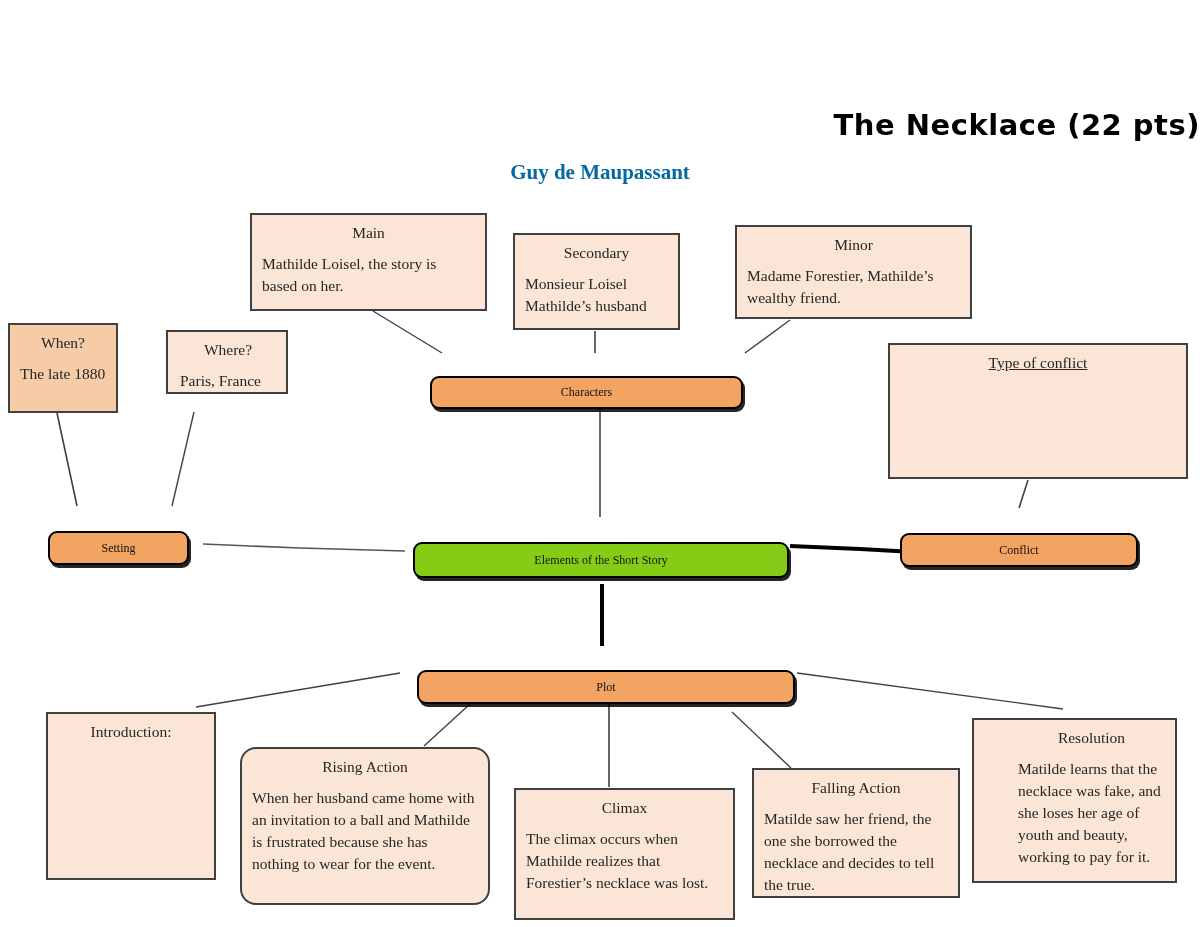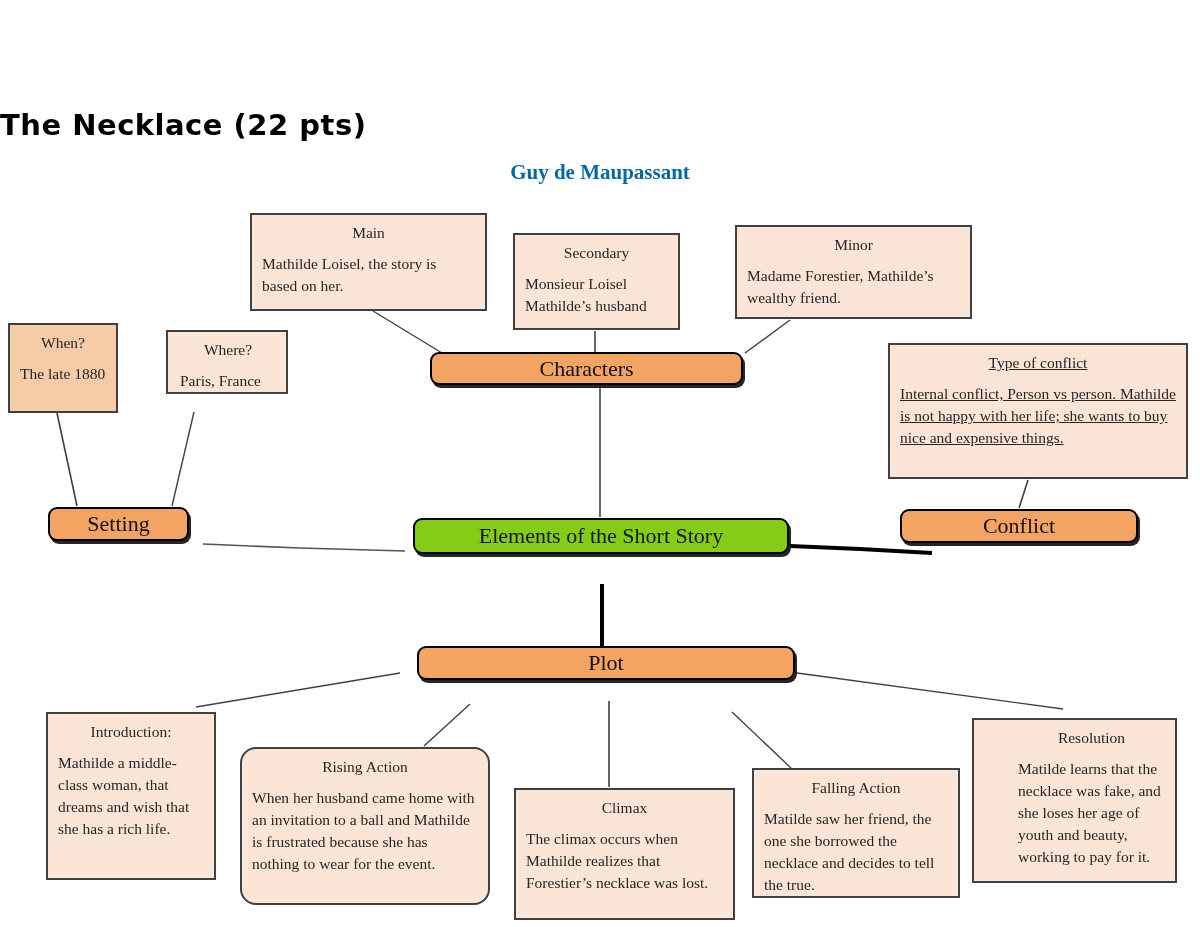--- a/index.html
+++ b/index.html
@@ -1,42 +1,42 @@
 <!DOCTYPE html>
 <html><head>
 <meta charset="utf-8">
 <style>
   html,body{margin:0;padding:0;background:#ffffff;}
   #canvas{
     position:relative;width:1200px;height:927px;background:#ffffff;
     font-family:"Liberation Serif","DejaVu Serif",serif;overflow:hidden;
   }
   .title{
-    position:absolute;top:108px;left:0;width:1200px;text-align:left;
+    position:absolute;top:108px;left:0;width:1200px;text-align:right;
     font-family:"DejaVu Sans","Liberation Sans",sans-serif;
     font-weight:bold;font-size:29px;color:#000;letter-spacing:0.5px;
   }
   .subtitle{
     position:absolute;top:160px;left:0;width:1200px;text-align:center;
     font-weight:bold;font-size:21px;color:#0369a1;
   }
   .tbox{
     position:absolute;background:#fbe5d6;border:2px solid #404040;
     box-sizing:border-box;padding:7px 10px 6px 10px;color:#262626;
     font-size:15.5px;line-height:1.42;
   }
   .tbox.darker{background:#f6cba8;}
   .tbox-title{text-align:center;margin-bottom:9px;}
   .tbox.left-title .tbox-title{text-align:center;}
   .tbox-body{text-align:left;}
   .node{
     position:absolute;background:#f3a362;border:2px solid #000;
     border-radius:9px;box-sizing:border-box;
     display:flex;align-items:center;justify-content:center;
-    font-size:22px;color:#111;box-shadow:2px 3px 0 rgba(0,0,0,0.85);
+    font-size:12px;color:#111;box-shadow:2px 3px 0 rgba(0,0,0,0.85);margin-top:24px;
   }
   .node.dark{background:#84cc16;color:#151515;}
   svg.wires{position:absolute;top:0;left:0;pointer-events:none;}
 </style>
 </head>
 <body>
 
 <div id="canvas">
 
   <div class="title">The Necklace (22 pts)</div>
@@ -80,26 +80,24 @@
     <div class="tbox-body">The late 1880</div>
   </div>
 
   <div class="tbox left-title" style="left:166px;top:330px;width:122px;height:64px;padding-left:12px;">
     <div class="tbox-title">Where?</div>
     <div class="tbox-body">Paris, France</div>
   </div>
 
   <div class="tbox" style="left:888px;top:343px;width:300px;height:136px;text-decoration:underline;">
     <div class="tbox-title">Type of conflict</div>
-    <div class="tbox-body">Internal conflict, Person vs person. Mathilde is not happy with her life; she wants to buy nice and expensive things.</div>
   </div>
 
   <div class="tbox" style="left:46px;top:712px;width:170px;height:168px;">
     <div class="tbox-title">Introduction:</div>
-    <div class="tbox-body">Mathilde a middle-class woman, that dreams and wish that she has a rich life.</div>
   </div>
 
   <div class="tbox" style="left:240px;top:747px;width:250px;height:158px;border-radius:16px;">
     <div class="tbox-title">Rising Action</div>
     <div class="tbox-body">When her husband came home with an invitation to a ball and Mathilde is frustrated because she has nothing to wear for the event.</div>
   </div>
 
   <div class="tbox" style="left:514px;top:788px;width:221px;height:132px;">
     <div class="tbox-title">Climax</div>
     <div class="tbox-body">The climax occurs when Mathilde realizes that Forestier’s necklace was lost.</div>

